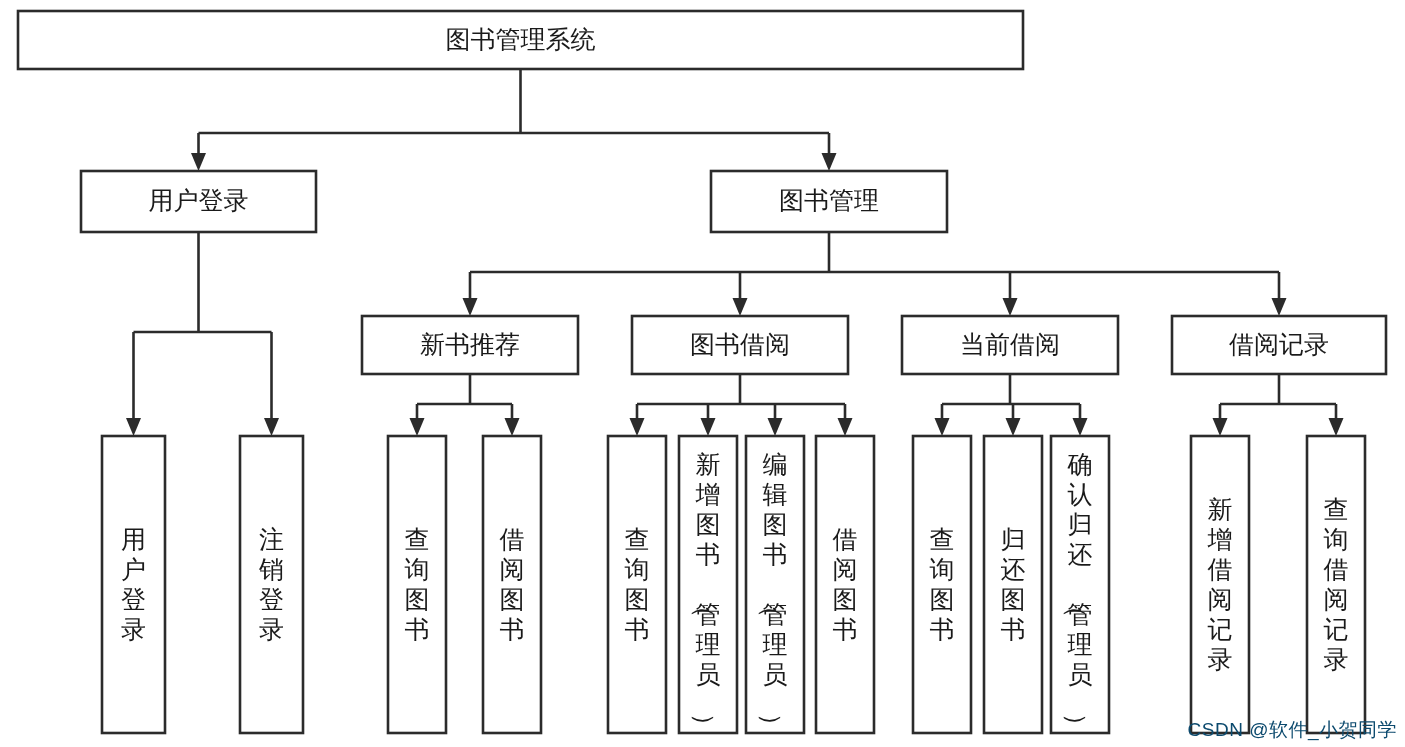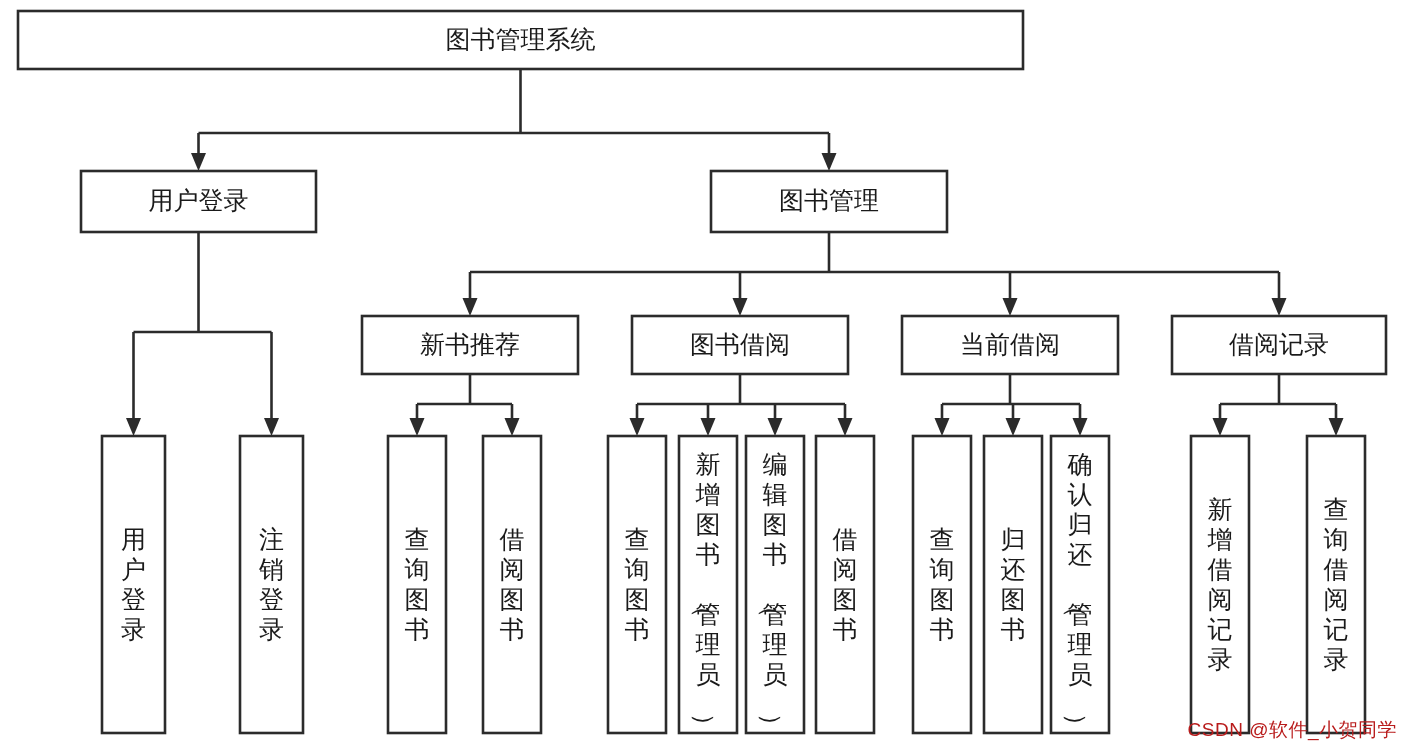--- a/index.html
+++ b/index.html
@@ -56,21 +56,21 @@
   .arrow-head {
     fill: #2b2b2b;
     stroke: none;
   }
   .watermark {
     position: absolute;
     right: 8px;
     bottom: 4px;
     font-family: "Liberation Sans", "DejaVu Sans", sans-serif;
     font-size: 19px;
-    color: #b91c1c;
+    color: #0c4a6e;
     letter-spacing: 0.5px;
     user-select: none;
     white-space: nowrap;
     text-align: center;
   }
 </style>
 </head>
 <body>
 
 <div id="diagram-root">

